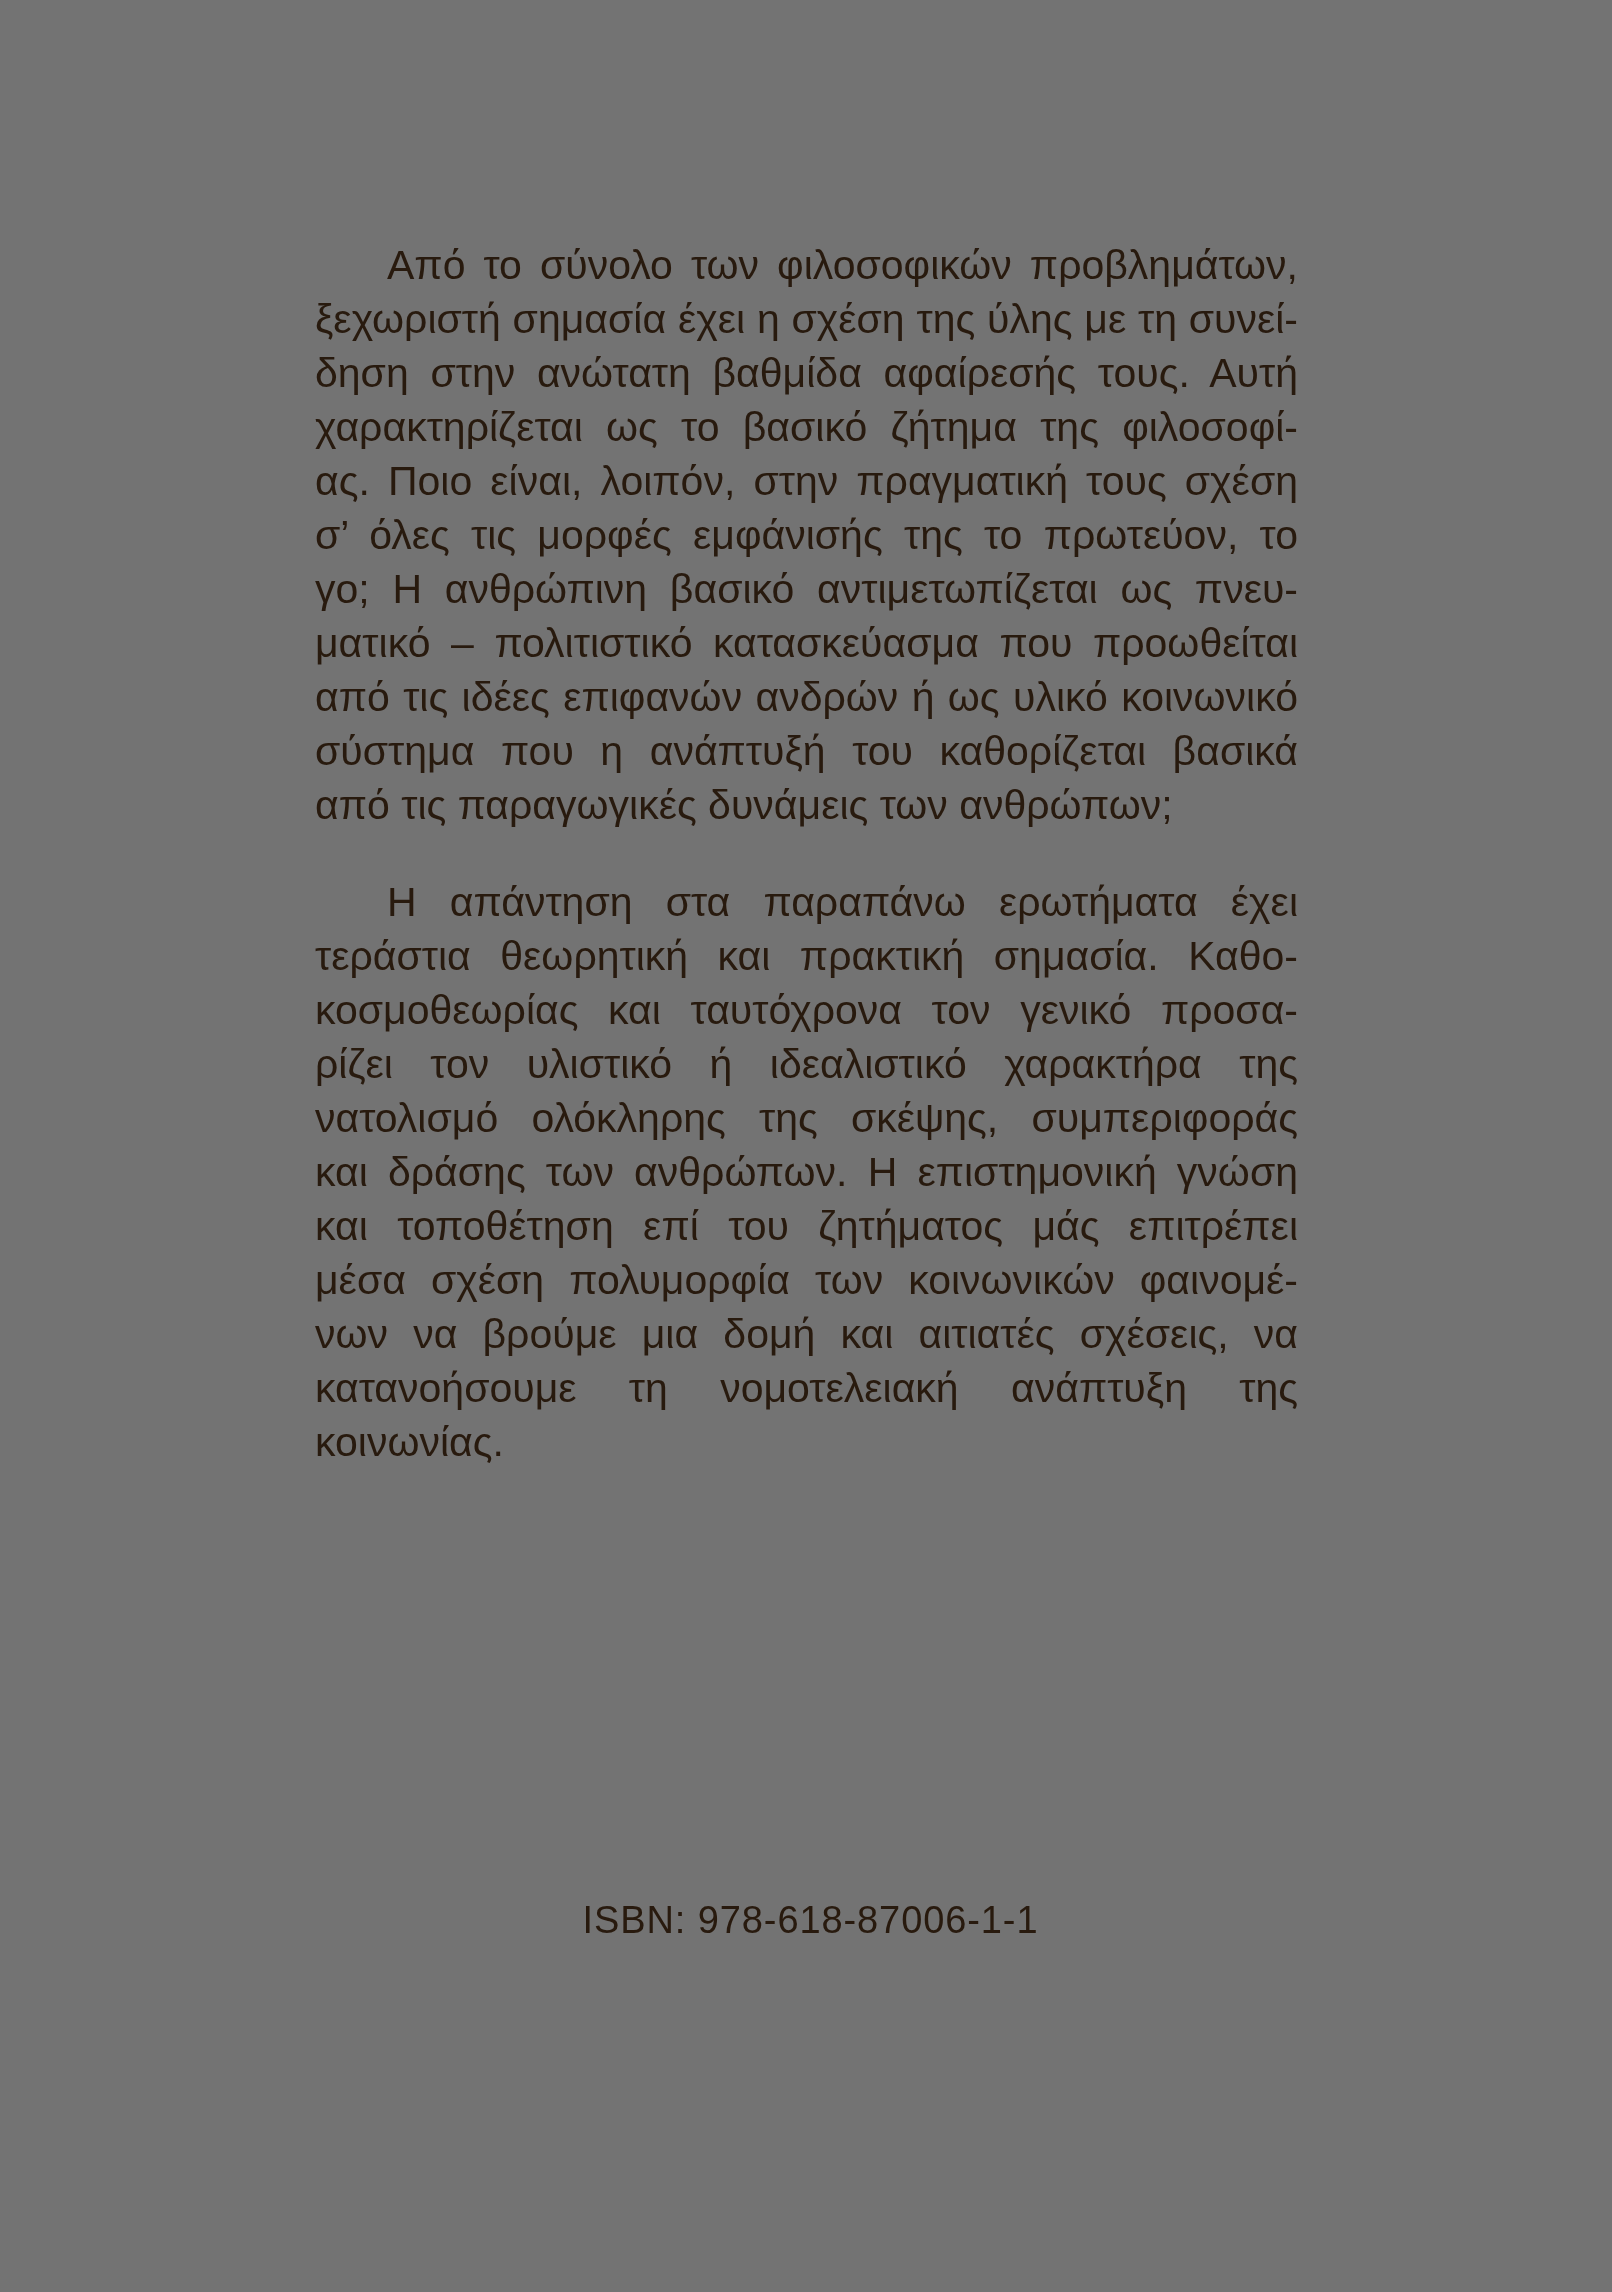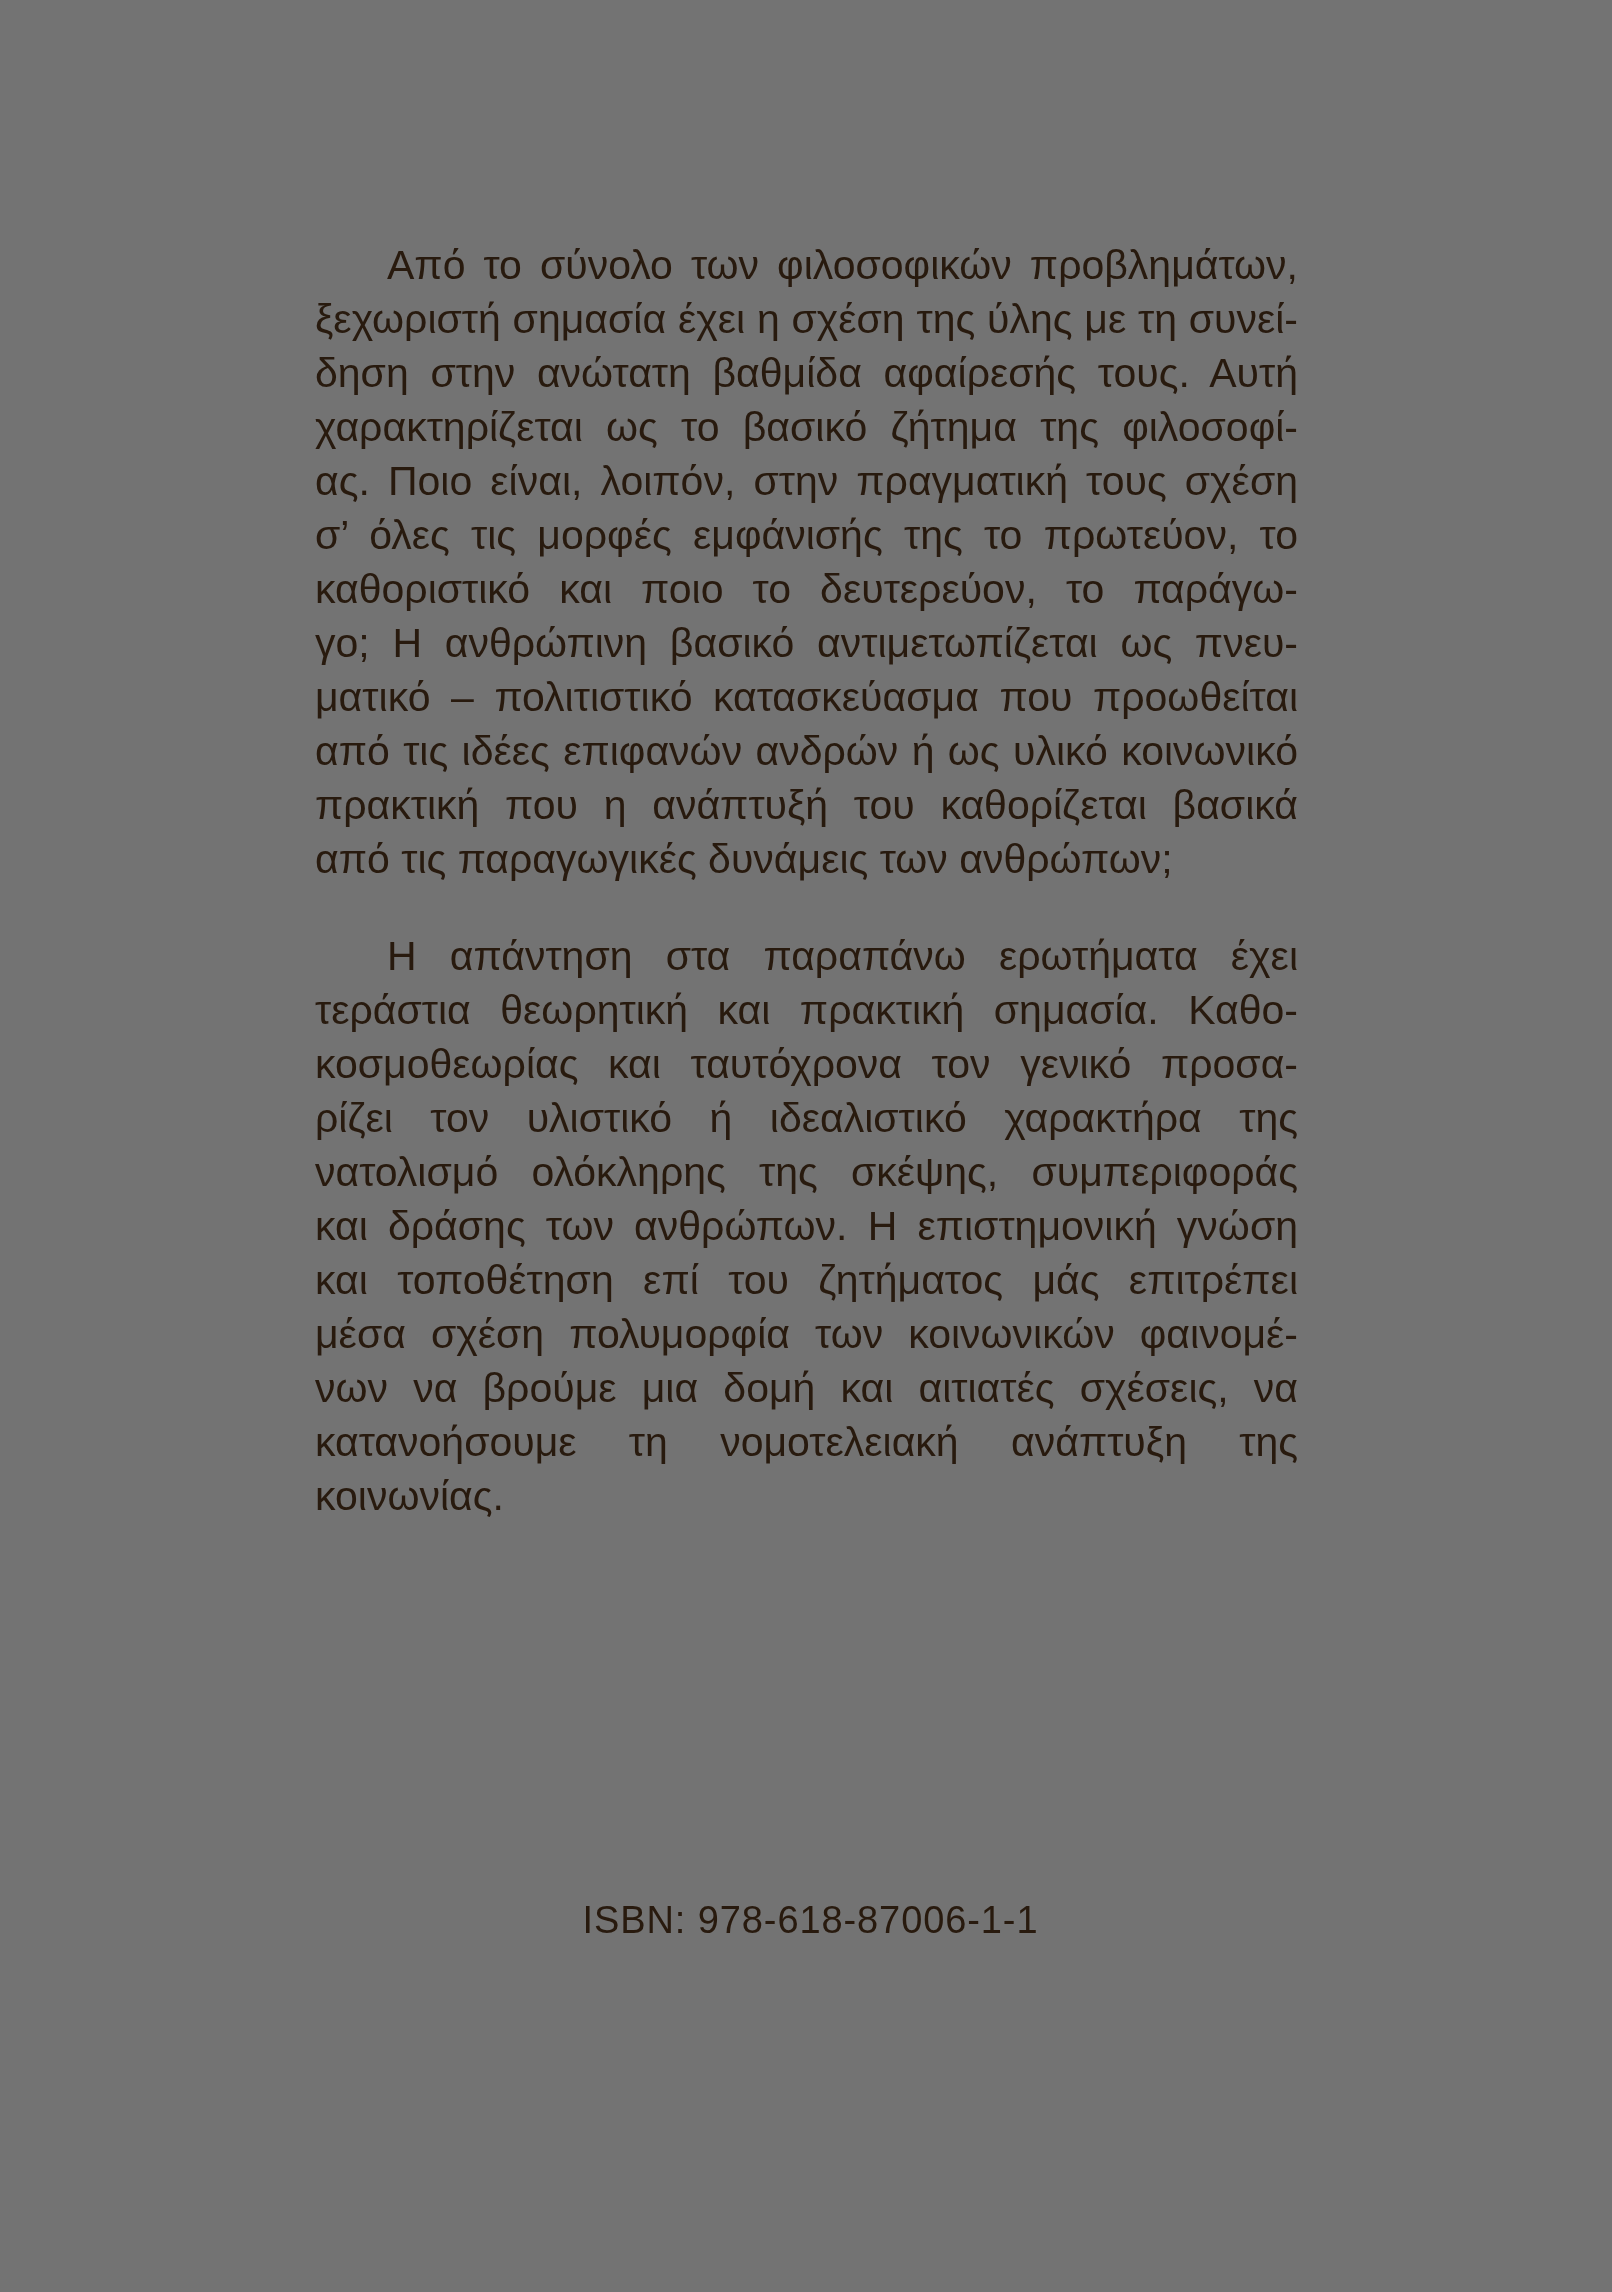--- a/index.html
+++ b/index.html
@@ -60,25 +60,24 @@
 
   <div class="text-block" style="font-size: 41px;">
 
     <div class="para">
       <div class="line first" style="">Από το σύνολο των φιλοσοφικών προβλημάτων,</div>
       <div class="line" style="">ξεχωριστή σημασία έχει η σχέση της ύλης με τη συνεί-</div>
       <div class="line" style="">δηση στην ανώτατη βαθμίδα αφαίρεσής τους. Αυτή</div>
       <div class="line" style="">χαρακτηρίζεται ως το βασικό ζήτημα της φιλοσοφί-</div>
       <div class="line" style="">ας. Ποιο είναι, λοιπόν, στην πραγματική τους σχέση</div>
       <div class="line" style="">σ’ όλες τις μορφές εμφάνισής της το πρωτεύον, το</div>
-      <div class="line" style="">καθοριστικό και ποιο το δευτερεύον, το παράγω-</div>
       <div class="line" style="">γο; Η ανθρώπινη βασικό αντιμετωπίζεται ως πνευ-</div>
       <div class="line" style="">ματικό – πολιτιστικό κατασκεύασμα που προωθείται</div>
       <div class="line" style="">από τις ιδέες επιφανών ανδρών ή ως υλικό κοινωνικό</div>
-      <div class="line" style="">πρακτική που η ανάπτυξή του καθορίζεται βασικά</div>
+      <div class="line" style="">σύστημα που η ανάπτυξή του καθορίζεται βασικά</div>
       <div class="line last" style="">από τις παραγωγικές δυνάμεις των ανθρώπων;</div>
     </div>
 
     <div class="para">
       <div class="line first" style="">Η απάντηση στα παραπάνω ερωτήματα έχει</div>
       <div class="line" style="">τεράστια θεωρητική και πρακτική σημασία. Καθο-</div>
       <div class="line" style="">κοσμοθεωρίας και ταυτόχρονα τον γενικό προσα-</div>
       <div class="line" style="">ρίζει τον υλιστικό ή ιδεαλιστικό χαρακτήρα της</div>
       <div class="line" style="">νατολισμό ολόκληρης της σκέψης, συμπεριφοράς</div>
       <div class="line" style="">και δράσης των ανθρώπων. Η επιστημονική γνώση</div>

